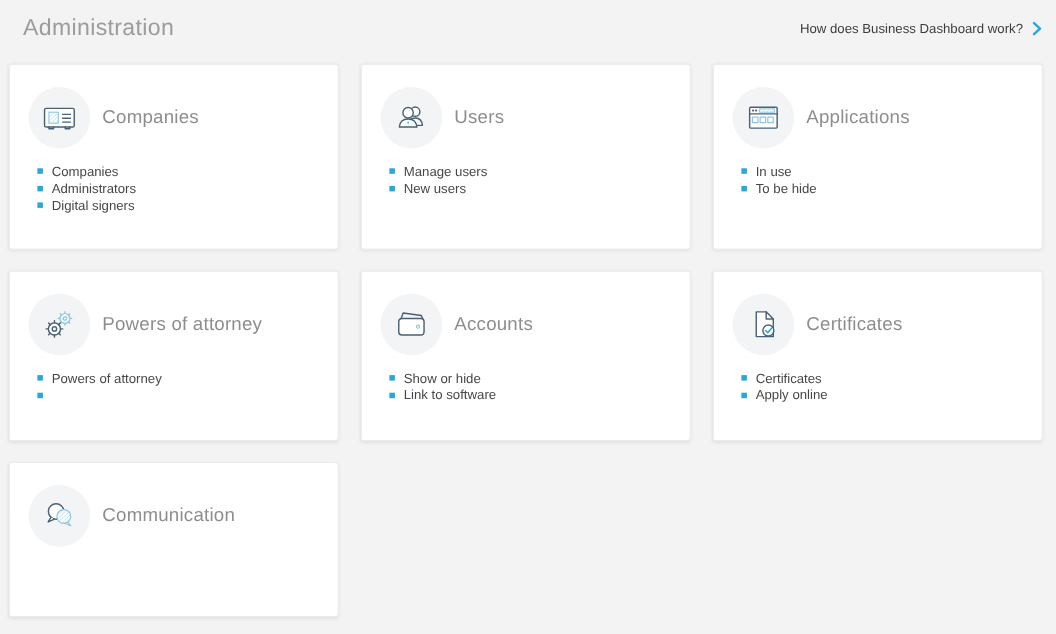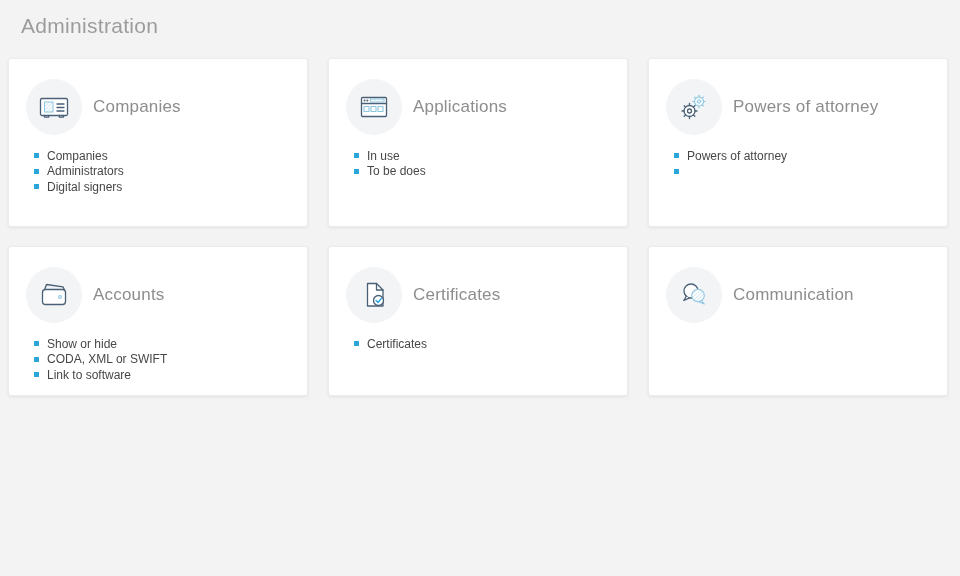--- a/index.html
+++ b/index.html
@@ -50,20 +50,26 @@
   svg .lb { stroke:#8EC6E0; stroke-width:1.1; fill:none; stroke-linejoin:round; stroke-linecap:round; }
   svg .wh { fill:#FFFFFF; }
 </style>
 </head>
 <body>
 
 <div class="page">
 
   <div class="header">
     <h1 class="page-title">Administration</h1>
+    <div class="help-link">
+      <span class="label">How does Business Dashboard work?</span>
+      <svg width="11" height="14" viewBox="0 0 11 14">
+        <path d="M3 2 L8.5 7 L3 12" fill="none" stroke="#2AA6DB" stroke-width="2.2" stroke-linecap="round" stroke-linejoin="round"></path>
+      </svg>
+    </div>
   </div>
 
   <div class="grid">
 
     <div class="card h-tall">
       <div class="card-head">
         <div class="icon-circle">
           <svg width="36" height="36" viewBox="0 0 36 36">
             <defs>
               <pattern id="hatch-co" width="2.6" height="2.6" patternTransform="rotate(45)" patternUnits="userSpaceOnUse">
@@ -88,20 +94,44 @@
             <span class="bullet"></span>
             <span>Administrators</span>
           </li>
         <li>
             <span class="bullet"></span>
             <span>Digital signers</span>
           </li>
       </ul>
     </div>
 
+    <div class="card">
+      <div class="card-head">
+        <div class="icon-circle">
+          <svg width="36" height="36" viewBox="0 0 36 36">
+            <circle class="st wh" cx="21.5" cy="12.5" r="4.2"></circle>
+            <path class="st wh" d="M15 25 c0.5 -5.5 3.5 -6.7 6.5 -6.7 c3 0 6 1.2 6.5 6.7 z"></path>
+            <circle class="st wh" cx="15" cy="13.5" r="4.7"></circle>
+            <path class="st wh" d="M7 26.5 c0.6 -6 4 -7.3 8 -7.3 c4 0 7.4 1.3 8 7.3 z"></path>
+            <path d="M14.2 21.6 L15 24.6 L15.8 21.6 Z" fill="#2AA6DB"></path>
+          </svg>
+        </div>
+        <span class="card-title">Users</span>
+      </div>
+      <ul class="links">
+        <li>
+            <span class="bullet"></span>
+            <span>Manage users</span>
+          </li>
+        <li>
+            <span class="bullet"></span>
+            <span>New users</span>
+          </li>
+      </ul>
+    </div>
 
     <div class="card">
       <div class="card-head">
         <div class="icon-circle">
           <svg width="36" height="36" viewBox="0 0 36 36">
             <defs>
               <pattern id="hatch-ap" width="2.6" height="2.6" patternTransform="rotate(45)" patternUnits="userSpaceOnUse">
                 <rect width="2.6" height="2.6" fill="#FFFFFF"></rect>
                 <line x1="0" y1="0" x2="0" y2="2.6" stroke="#A9D4E8" stroke-width="1"></line>
               </pattern>
@@ -118,21 +148,21 @@
         </div>
         <span class="card-title">Applications</span>
       </div>
       <ul class="links">
         <li>
             <span class="bullet"></span>
             <span>In use</span>
           </li>
         <li>
             <span class="bullet"></span>
-            <span>To be does</span>
+            <span>To be hide</span>
           </li>
       </ul>
     </div>
 
     <div class="card h-mid">
       <div class="card-head">
         <div class="icon-circle">
           <svg width="36" height="36" viewBox="0 0 36 36">
             <defs>
               <pattern id="hatch-ge" width="2.6" height="2.6" patternTransform="rotate(45)" patternUnits="userSpaceOnUse">
@@ -192,24 +222,20 @@
         </div>
         <span class="card-title">Accounts</span>
       </div>
       <ul class="links">
         <li>
             <span class="bullet"></span>
             <span>Show or hide</span>
           </li>
         <li>
             <span class="bullet"></span>
-            <span>CODA, XML or SWIFT</span>
-          </li>
-        <li>
-            <span class="bullet"></span>
             <span>Link to software</span>
           </li>
       </ul>
     </div>
 
     <div class="card">
       <div class="card-head">
         <div class="icon-circle">
           <svg width="36" height="36" viewBox="0 0 36 36">
             <path class="st wh" d="M11.5 6.5 h9 l6.5 6.5 v16 h-15.5 z"></path>
@@ -218,20 +244,24 @@
             <path d="M20 23.5 l2 2 l3.3 -4" fill="none" stroke="#2AA6DB" stroke-width="1.4" stroke-linecap="round" stroke-linejoin="round"></path>
           </svg>
         </div>
         <span class="card-title">Certificates</span>
       </div>
       <ul class="links">
         <li>
             <span class="bullet"></span>
             <span>Certificates</span>
           </li>
+        <li>
+            <span class="bullet"></span>
+            <span>Apply online</span>
+          </li>
       </ul>
     </div>
 
     <div class="card h-low">
       <div class="card-head">
         <div class="icon-circle">
           <svg width="36" height="36" viewBox="0 0 36 36">
             <defs>
               <pattern id="hatch-sp" width="2.6" height="2.6" patternTransform="rotate(45)" patternUnits="userSpaceOnUse">
                 <rect width="2.6" height="2.6" fill="#FFFFFF"></rect>

